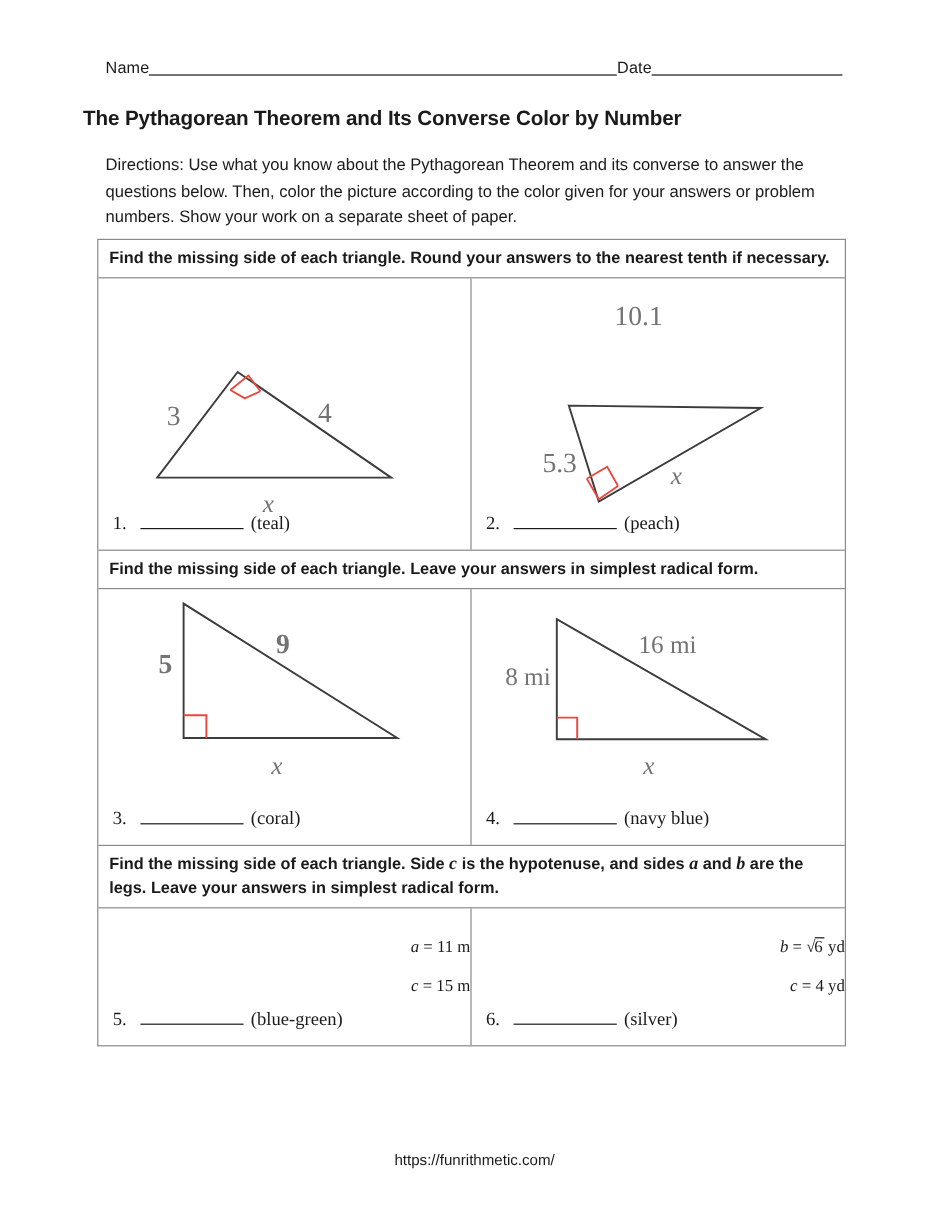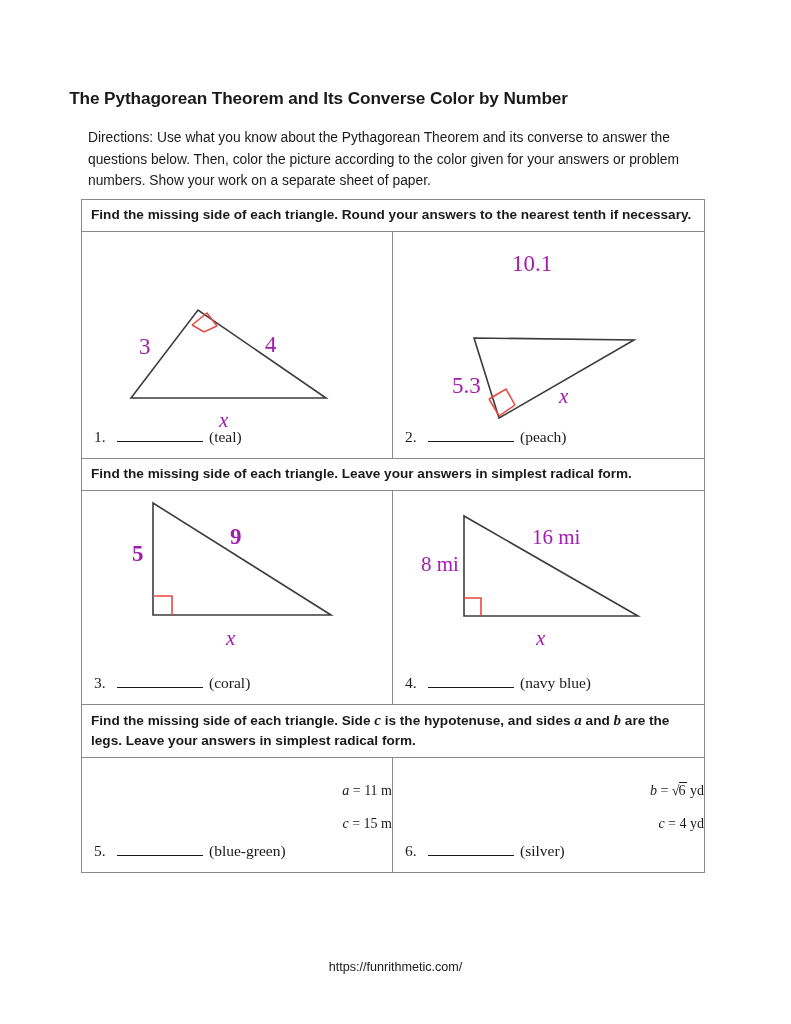--- a/index.html
+++ b/index.html
@@ -139,21 +139,21 @@
     border-top: 1.1px solid #1a1a1a;
     padding: 0 1px 0 0;
     margin-left: -1px;
     font-style: normal;
   }
 
   
   .flabel {
     position: absolute;
     font-family: "Liberation Serif", serif;
-    color: #a21caf;
+    color: #737373;
     white-space: nowrap;
   }
   .flabel.serif-num { font-size: 23px; }
   .flabel.serif-num-b { font-size: 23px; font-weight: bold; }
   .flabel.ital { font-style: italic; font-size: 21px; }
   .flabel.units { font-size: 21px; }
 
   svg { display: block; }
 
   
@@ -165,20 +165,26 @@
     text-align: center;
     font-size: 12.6px;
     color: #1a1a1a;
   }
 </style>
 </head>
 <body>
 
 <div class="page">
 
+  <div class="namedate">
+    <span class="nd-label">Name</span>
+    <span class="nd-rule name"></span>
+    <span class="nd-label">Date</span>
+    <span class="nd-rule date"></span>
+  </div>
 
   <div class="title">The Pythagorean Theorem and Its Converse Color by Number</div>
 
   <div class="directions">
     <b>Directions</b><span>: Use what you know about the Pythagorean Theorem and its converse to answer the questions below.  Then, color the picture according to the color given for your answers or problem numbers. Show your work on a separate sheet of paper.</span>
   </div>
 
   <div class="tbl">
 
     <div class="sec-head">Find the missing side of each triangle.  Round your answers to the nearest tenth if necessary.</div>

